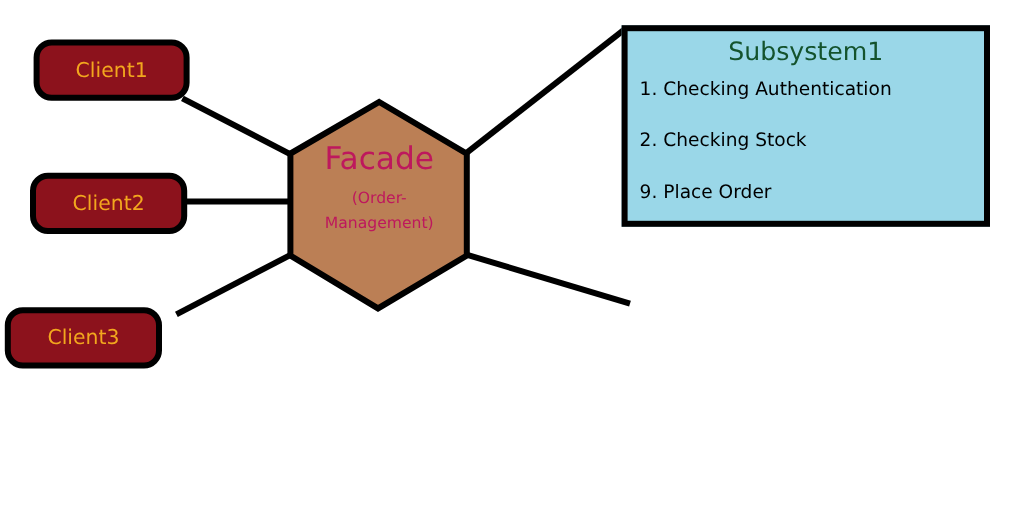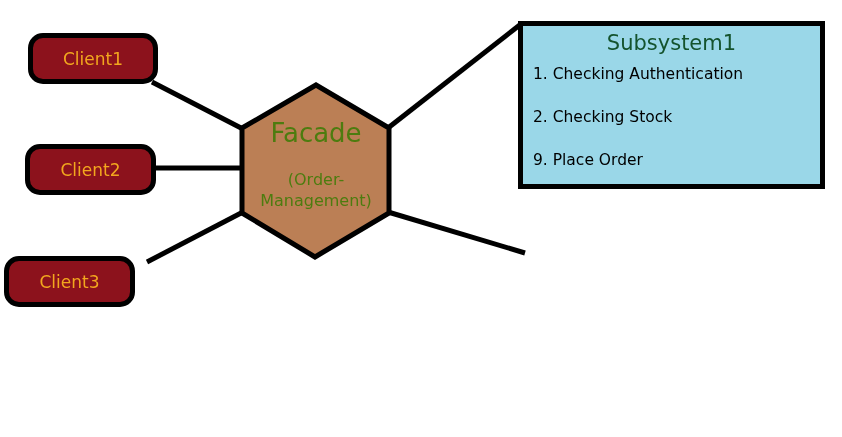--- a/index.html
+++ b/index.html
@@ -48,29 +48,29 @@
   .client1 { left: 28px;  top: 33px;  width: 130px; height: 51px; }
   .client2 { left: 25px;  top: 144px; width: 131px; height: 51px; }
   .client3 { left: 4px;  top: 256px; width: 131px; height: 51px; }
 
   .facade-label {
     position: absolute;
     left: 252px;
     top: 118px;
     width: 128px;
     text-align: center;
-    color: #4d7c0f;
+    color: #be185d;
   }
   .facade-title {
     font-size: 26px;
     line-height: 30px;
   }
   .facade-subtitle {
-    margin-top: 21px;
-    font-size: 16px;
+    margin-top: 7px;
+    font-size: 13px;
     line-height: 21px;
   }
 
   .subsystem {
     position: absolute;
     box-sizing: border-box;
     background: var(--subsystem-fill, #9AD7E8);
     border: 5px solid var(--line, #000000);
   }
   .subsystem1 { left: 518px; top: 21px;  width: 307px; height: 168px; }

